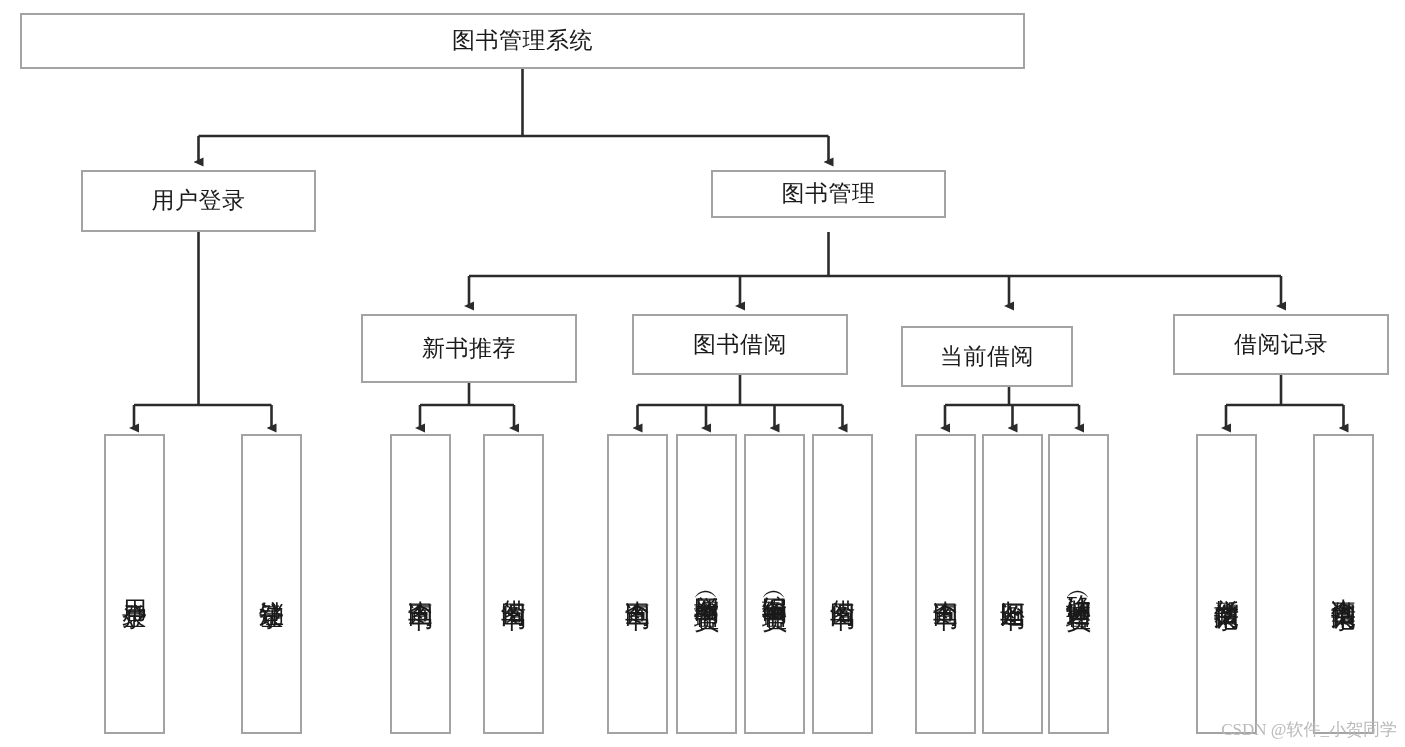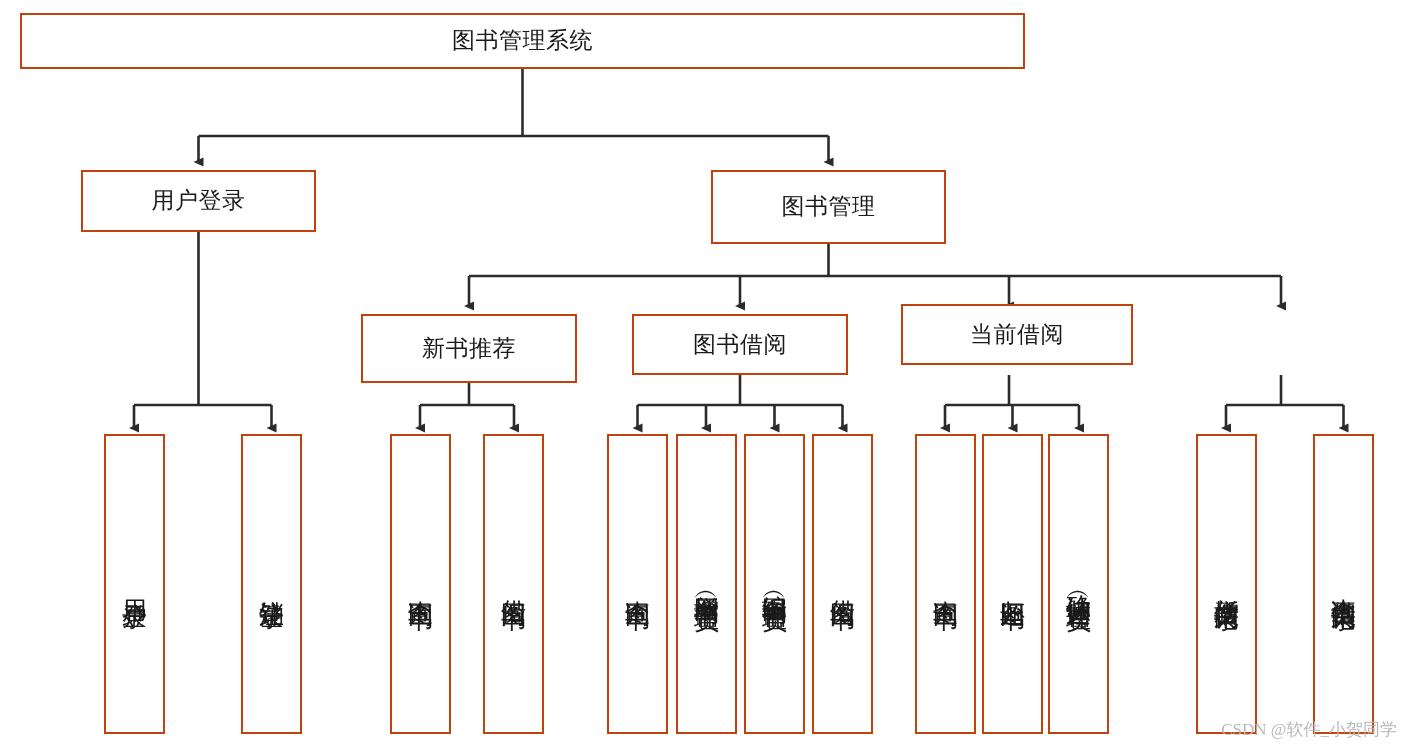--- a/index.html
+++ b/index.html
@@ -23,21 +23,21 @@
     left: 0;
     top: 0;
     width: 1405px;
     height: 747px;
     pointer-events: none;
   }
   .node {
     position: absolute;
     box-sizing: border-box;
     background: #ffffff;
-    border: 2px solid #c2410c;
+    border: 2px solid #a3a3a3;
     display: flex;
     align-items: center;
     justify-content: center;
     text-align: center;
     color: #1a1a1a;
     z-index: 2;
   }
   .node .lbl {
     display: block;
     line-height: 1.18;
@@ -128,32 +128,35 @@
     </g>
   </svg>
 
   <div class="node h-node" id="n-root" style="left:20px; top:13px; width:1005px; height:56px;">
     <span class="lbl">图书管理系统</span>
   </div>
 
   <div class="node h-node" style="left:81px; top:170px; width:235px; height:62px;">
     <span class="lbl">用户登录</span>
   </div>
-  <div class="node h-node" style="left:711px; top:170px; width:235px; height:74px;">
+  <div class="node h-node" style="left:711px; top:170px; width:235px; height:48px;">
     <span class="lbl">图书管理</span>
   </div>
 
   <div class="node h-node" style="left:361px; top:314px; width:216px; height:69px;">
     <span class="lbl">新书推荐</span>
   </div>
   <div class="node h-node" style="left:632px; top:314px; width:216px; height:61px;font-family:Liberation Serif, serif;">
     <span class="lbl">图书借阅</span>
   </div>
-  <div class="node h-node" style="left:901px; top:304px; width:232px; height:61px;">
+  <div class="node h-node" style="left:901px; top:326px; width:172px; height:61px;">
     <span class="lbl">当前借阅</span>
+  </div>
+  <div class="node h-node" style="left:1173px; top:314px; width:216px; height:61px;">
+    <span class="lbl">借阅记录</span>
   </div>
 
   <div class="node v-node" style="left:104px; top:434px; width:61px; height:300px;">
     <span class="lbl">用户登录</span>
   </div>
   <div class="node v-node" style="left:241px; top:434px; width:61px; height:300px;">
     <span class="lbl">注销登录</span>
   </div>
 
   <div class="node v-node" style="left:390px; top:434px; width:61px; height:300px;">

